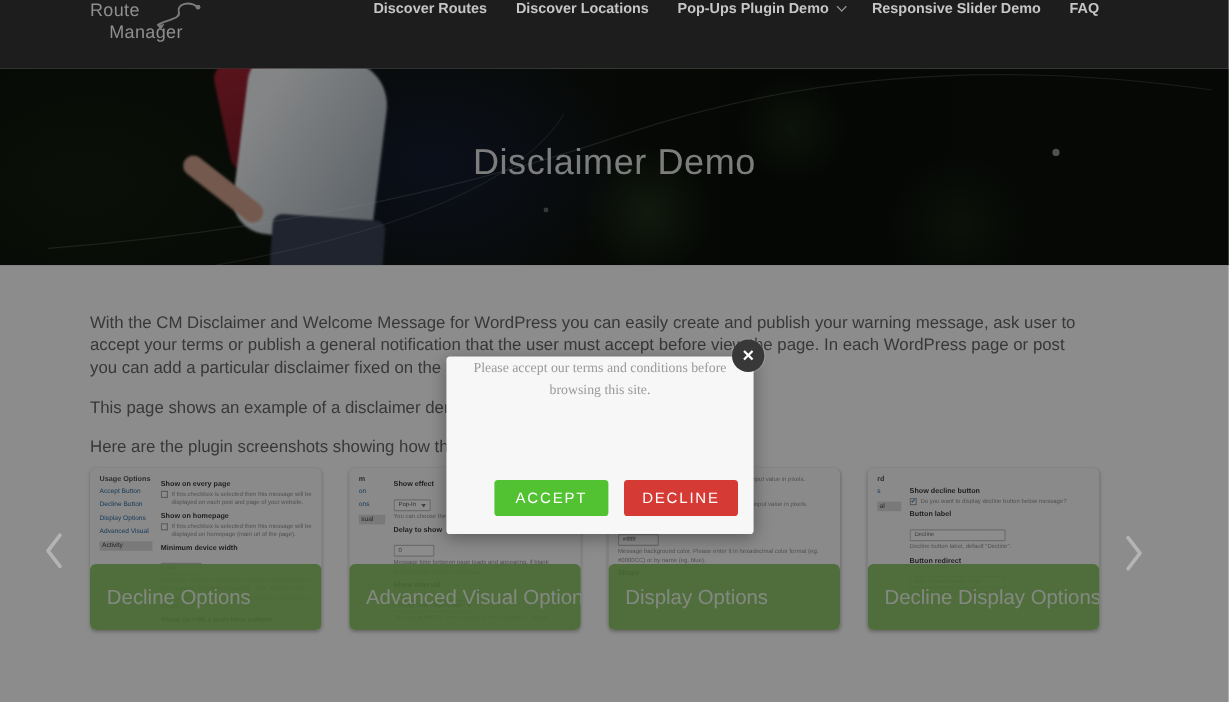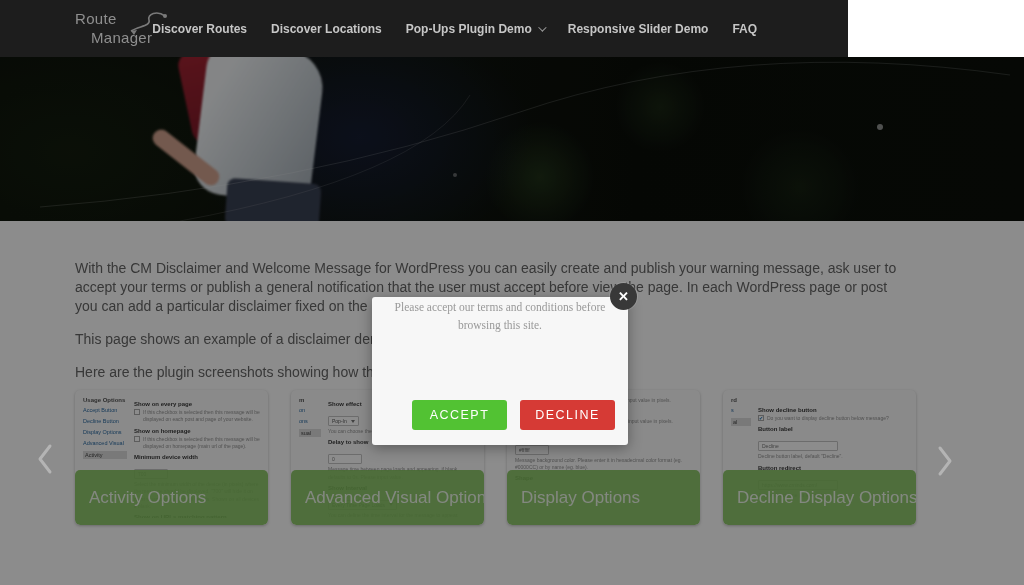--- a/index.html
+++ b/index.html
@@ -4,22 +4,22 @@
 <style>
   * { margin:0; padding:0; box-sizing:border-box; }
   html,body { width:1024px; height:585px; }
   body {
     position:relative; overflow:hidden; background:#ffffff;
     font-family:"Liberation Sans", sans-serif;
   }
 
   
   .header {
-    position:absolute; top:0; left:0; width:848px; height:57px;
-    background:#1d1d1d; display:flex; align-items:center;
+    position:absolute; top:0; left:0; width:1024px; height:57px;
+    background:#1d1d1d; display:flex; align-items:flex-start;
     justify-content:space-between; padding:0 108px 0 75px; z-index:20;
   }
   .logo { position:relative; color:#8f8f8f; font-size:15px; line-height:1.25; letter-spacing:.3px; }
   .logo .l2 { padding-left:16px; }
   .logo svg { position:absolute; left:40px; top:-2px; }
   .nav { display:flex; align-items:center; gap:24px; list-style:none; }
   .nav li { color:#c6c6c6; font-size:12px; font-weight:700; cursor:pointer; display:flex; align-items:center; gap:6px; white-space:nowrap; }
   .chev-down { width:6px; height:6px; border-right:1.5px solid #9a9a9a; border-bottom:1.5px solid #9a9a9a; transform:rotate(45deg) translateY(-2px); }
 
   
@@ -141,20 +141,21 @@
   <div class="shape sleeve"></div>
   <div class="shape shirt"></div>
   <div class="shape arm"></div>
   <div class="shape jeans"></div>
   <svg class="hero-lines" width="1024" height="164">
     <path d="M40 150 Q 300 130 520 55 T 1010 18" fill="none" stroke="rgba(255,255,255,0.16)" stroke-width="1"></path>
     <path d="M180 164 Q 420 120 470 38" fill="none" stroke="rgba(255,255,255,0.12)" stroke-width="1"></path>
     <circle cx="880" cy="70" r="3" fill="rgba(255,255,255,0.55)"></circle>
     <circle cx="455" cy="118" r="2" fill="rgba(255,255,255,0.35)"></circle>
   </svg>
+  <div class="hero-title">Disclaimer Demo</div>
 </div>
 
 <div class="content">
   <div class="paragraphs">
     <p>With the CM Disclaimer and Welcome Message for WordPress you can easily create and publish your warning message, ask user to accept your terms or publish a general notification that the user must accept before view the page. In each WordPress page or post you can add a particular disclaimer fixed on the middle or bottom of the page or a post.</p>
     <p>This page shows an example of a disclaimer demo. For more</p>
     <p>Here are the plugin screenshots showing how this disclaimer</p>
   </div>
 </div>
 
@@ -181,21 +182,21 @@
             <span class="mbox"></span>
             <span class="md">If this checkbox is selected then this message will be displayed on homepage (main url of the page).</span>
           </div>
         <div class="mh">Minimum device width</div>
         <div class="mi">700</div>
         <div class="md">Select the minimum width of the device (in pixels) where the message should be displayed. "700" will hide it on most smartphones, but not tablets. Shown on all devices if blank.</div>
         <div class="mh">Show on URLs matching pattern</div>
       </div>
     </div>
     <div class="card-overlay">
-      <span class="card-title">Activity Options</span>
+      <span class="card-title">Decline Options</span>
     </div>
   </div>
 
   <div class="card">
     <div class="mini">
       <div class="mini-side" style="width:22px;">
         <div class="mini-tab">m</div>
         <div class="mini-link">on</div>
         <div class="mini-link">ons</div>
         <div class="mini-link mini-active">sual</div>

